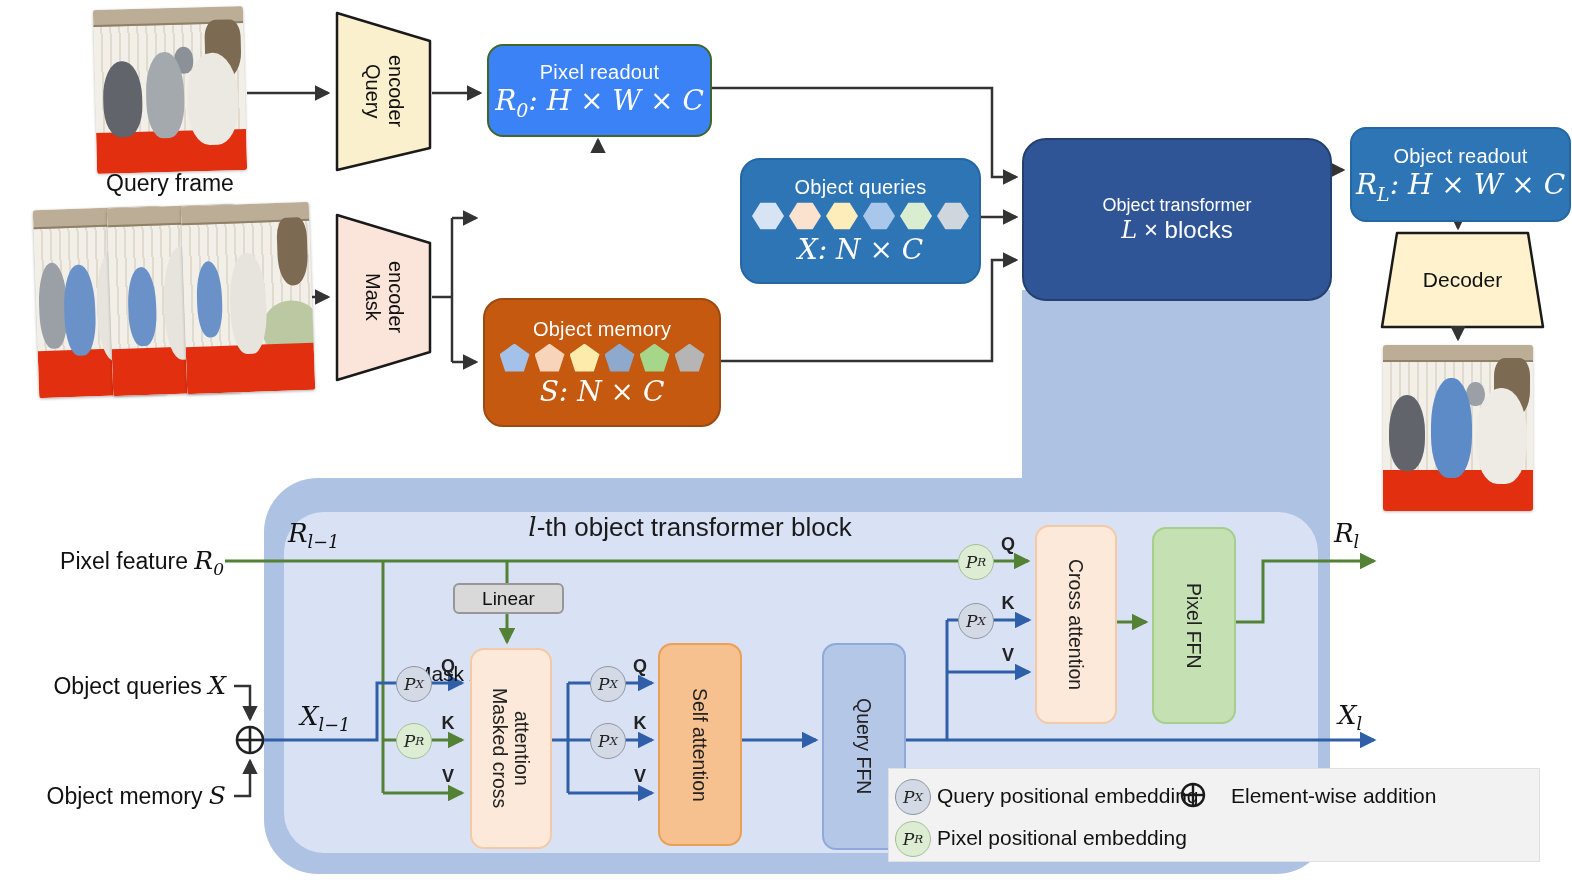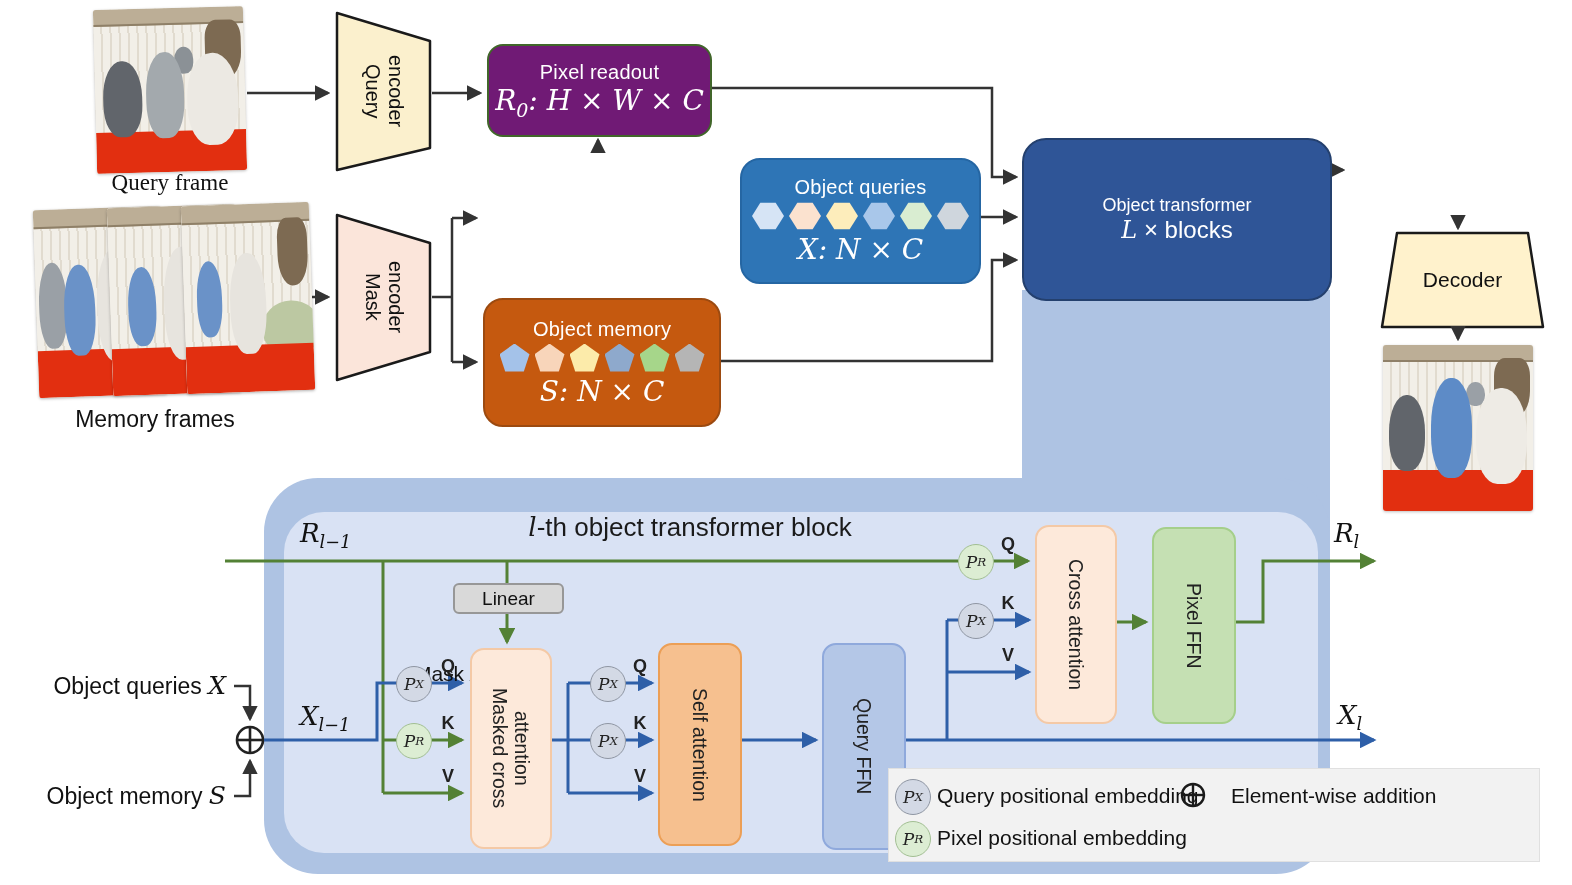--- a/index.html
+++ b/index.html
@@ -16,21 +16,21 @@
   .shell-outer{left:264px;top:478px;width:1066px;height:396px;background:var(--callout);border-radius:54px;z-index:1;}
   .shell-inner{left:284px;top:512px;width:1034px;height:341px;background:var(--inner);border-radius:40px;z-index:1;}
   
   #wires{left:0;top:0;z-index:2;}
   
   .node{position:absolute;z-index:3;border-radius:16px;display:flex;flex-direction:column;
         align-items:center;justify-content:center;color:#fff;text-align:center;}
   .node .t{font-size:20px;letter-spacing:.2px;}
   .mathw{font-family:"DejaVu Serif","Liberation Serif",serif;font-style:italic;font-size:28px;}
   .mathw sub,.mathb sub{font-size:0.68em;font-style:italic;}
-  .g-box{background:#701a75;border:2px solid #41662a;}
+  .g-box{background:#3b82f6;border:2px solid #41662a;}
   .b-box{background:var(--box-blue);border:2px solid #2566a3;}
   .o-box{background:var(--orange);border:2px solid #9c4a10;}
   .d-box{background:var(--dark-blue);border:2.5px solid #24406e;border-radius:24px;}
   
   .hexrow,.penrow,.slabrow{display:flex;align-items:center;justify-content:center;gap:5px;margin:3px 0;}
   .hex{width:32px;height:28px;clip-path:polygon(26% 3%,74% 3%,100% 50%,74% 97%,26% 97%,0% 50%);
        filter:drop-shadow(0 0 1px #39465a);}
   .pen{width:30px;height:28px;clip-path:polygon(50% 0%,100% 38%,81% 100%,19% 100%,0% 38%);
        filter:drop-shadow(0 0 1px #4c2a10);}
   .slab{height:46px;transform:skewX(-8deg);border:1px solid rgba(40,40,40,.35);}
@@ -167,21 +167,21 @@
   <div class="photo" style="left:95px;top:8px;width:150px;height:164px;transform:rotate(-1.5deg);">
     <div class="cage"></div>
     <div class="roof"></div>
     <div class="bag"></div>
     <div class="floor"></div>
     <div class="cat" style="left:5%;top:32%;width:26%;height:46%;background:#61656b;"></div>
     <div class="cat" style="left:53%;top:24%;width:13%;height:16%;background:#8b9196;"></div>
     <div class="cat" style="left:34%;top:27%;width:25%;height:52%;background:#a3a9ad;"></div>
     <div class="cat" style="left:61%;top:28%;width:34%;height:56%;background:#ece9e3;"></div>
   </div>
-  <div class="lbl" style="left:70px;top:170px;width:200px;text-align:center;font-family:Liberation Serif, serif;">Query frame</div>
+  <div class="lbl" style="left:70px;top:170px;width:200px;text-align:center;">Query frame</div>
 
   <div class="memframe" style="left:36px;top:208px;width:128px;height:188px;">
     <div class="cage"></div>
     <div class="roof"></div>
     <div class="bag"></div>
     <div class="barrel"></div>
     <div class="floor"></div>
     <div class="cat" style="left:2%;top:28%;width:22%;height:46%;background:#9aa0a6;"></div>
     <div class="cat" style="left:22%;top:30%;width:24%;height:48%;background:#6a92c8;"></div>
     <div class="cat" style="left:48%;top:22%;width:30%;height:60%;background:#e7e4de;"></div>
@@ -197,21 +197,20 @@
   </div>
   <div class="memframe" style="left:184px;top:204px;width:128px;height:188px;">
     <div class="cage"></div>
     <div class="roof"></div>
     <div class="bag"></div>
     <div class="barrel"></div>
     <div class="floor"></div>
     <div class="cat" style="left:10%;top:30%;width:20%;height:40%;background:#6a92c8;"></div>
     <div class="cat" style="left:36%;top:26%;width:28%;height:54%;background:#e7e4de;"></div>
   </div>
-  <div class="lbl" style="left:50px;top:406px;width:210px;text-align:center;">Memory frames</div>
 
   <div class="enc-label" style="left:342px;top:28px;width:84px;height:126px;">
     <div class="vtext">Query
 encoder</div>
   </div>
   <div class="enc-label" style="left:342px;top:234px;width:84px;height:126px;">
     <div class="vtext">Mask
 encoder</div>
   </div>
 
@@ -245,48 +244,55 @@
         <span class="pen" style="background: rgb(181, 181, 181);"></span>
       </div>
     <div class="mathw"><i>S</i><span>: N × C</span></div>
   </div>
 
   <div class="node d-box" style="left:1022px;top:138px;width:306px;height:159px;">
     <div style="font-size:18px;">Object transformer</div>
     <div style="font-size:24px;"><i class="mathw" style="font-size:24px;">L</i><span> × blocks</span></div>
   </div>
 
+  <div class="node b-box" style="left:1350px;top:127px;width:217px;height:91px;">
+    <div class="t">Object readout</div>
+    <div class="mathw"><i>R</i><sub>L</sub><span>: H × W × C</span></div>
+  </div>
 
   <div class="enc-label" style="left:1397px;top:233px;width:131px;height:94px;font-size:21px;">
     <span>Decoder</span>
   </div>
 
   <div class="photo" style="left:1383px;top:345px;width:150px;height:166px;">
     <div class="cage"></div>
     <div class="roof"></div>
     <div class="bag"></div>
     <div class="floor"></div>
     <div class="cat" style="left:4%;top:30%;width:24%;height:46%;background:#61656b;"></div>
     <div class="cat" style="left:55%;top:22%;width:13%;height:15%;background:#9aa0a6;"></div>
     <div class="cat" style="left:32%;top:20%;width:27%;height:60%;background:#5d8bc7;"></div>
     <div class="cat" style="left:62%;top:26%;width:34%;height:58%;background:#eeebe5;"></div>
   </div>
 
   <div class="blocktitle">
     <span class="it">l</span><span>-th object transformer block</span>
   </div>
 
+  <div class="lbl" style="left:30px;top:546px;width:194px;text-align:right;">
+    <span>Pixel feature </span><span class="mathw" style="color:#111;font-size:25px;"><i>R</i><sub>0</sub></span>
+  </div>
   <div class="lbl" style="left:10px;top:781px;width:216px;text-align:right;">
     <span>Object memory </span><i class="mathw" style="color:#111;font-size:25px;">S</i>
   </div>
   <div class="lbl" style="left:10px;top:671px;width:216px;text-align:right;">
     <span>Object queries </span><i class="mathw" style="color:#111;font-size:25px;">X</i>
   </div>
 
-  <div class="mathb" style="left:288px;top:518px;margin-left:12px;"><i>R</i><sub>l−1</sub></div>
+  <div class="mathb" style="left:288px;top:518px;"><i>R</i><sub>l−1</sub></div>
   <div class="mathb" style="left:300px;top:701px;"><i>X</i><sub>l−1</sub></div>
   <div class="mathb" style="left:1334px;top:518px;"><i>R</i><sub>l</sub></div>
   <div class="mathb" style="left:1338px;top:700px;"><i>X</i><sub>l</sub></div>
   <div class="lbl" style="left:380px;top:615px;width:116px;text-align:right;font-size:21px;margin-top:47px;">
     <span>Mask </span><span class="mathw" style="color:#111;font-size:21px;"><i>M</i><sub>l</sub></span>
   </div>
 
   <div class="linear-box">
     <span>Linear</span>
   </div>

